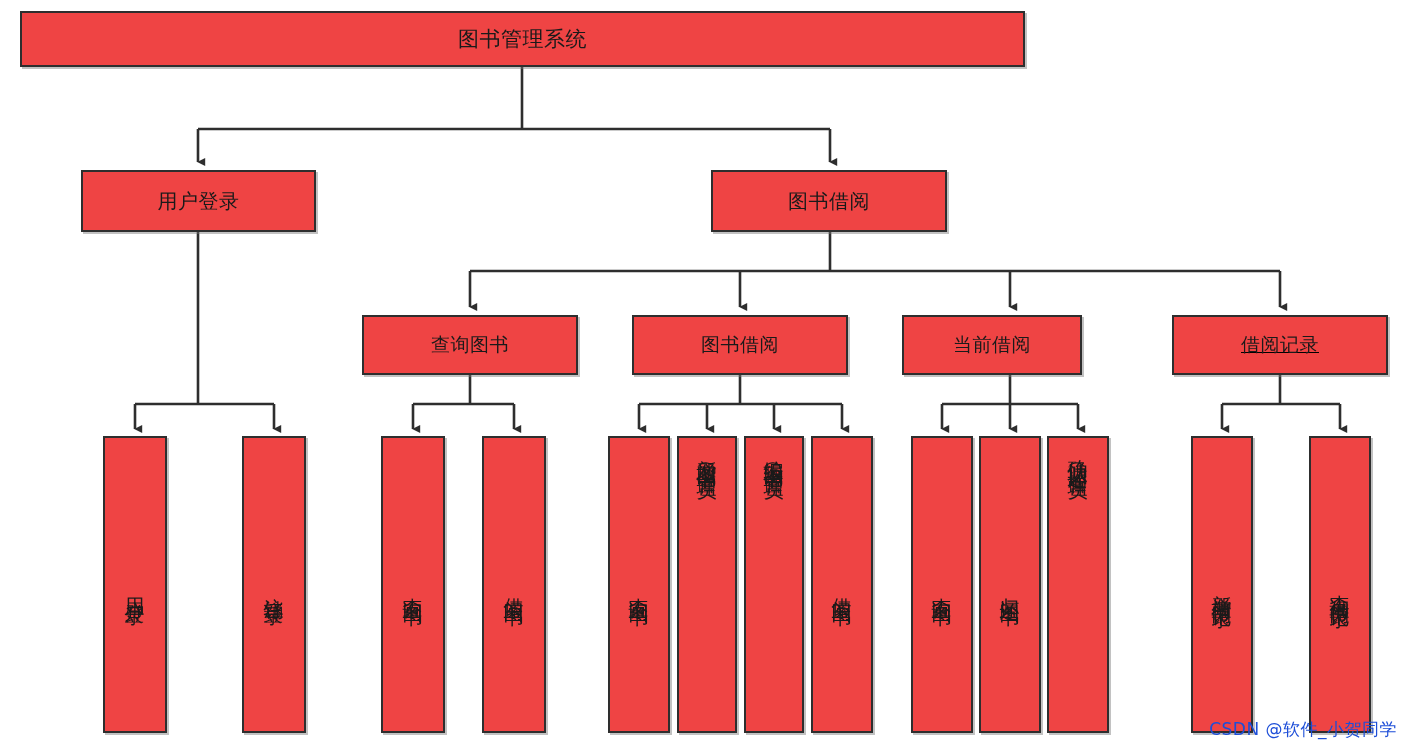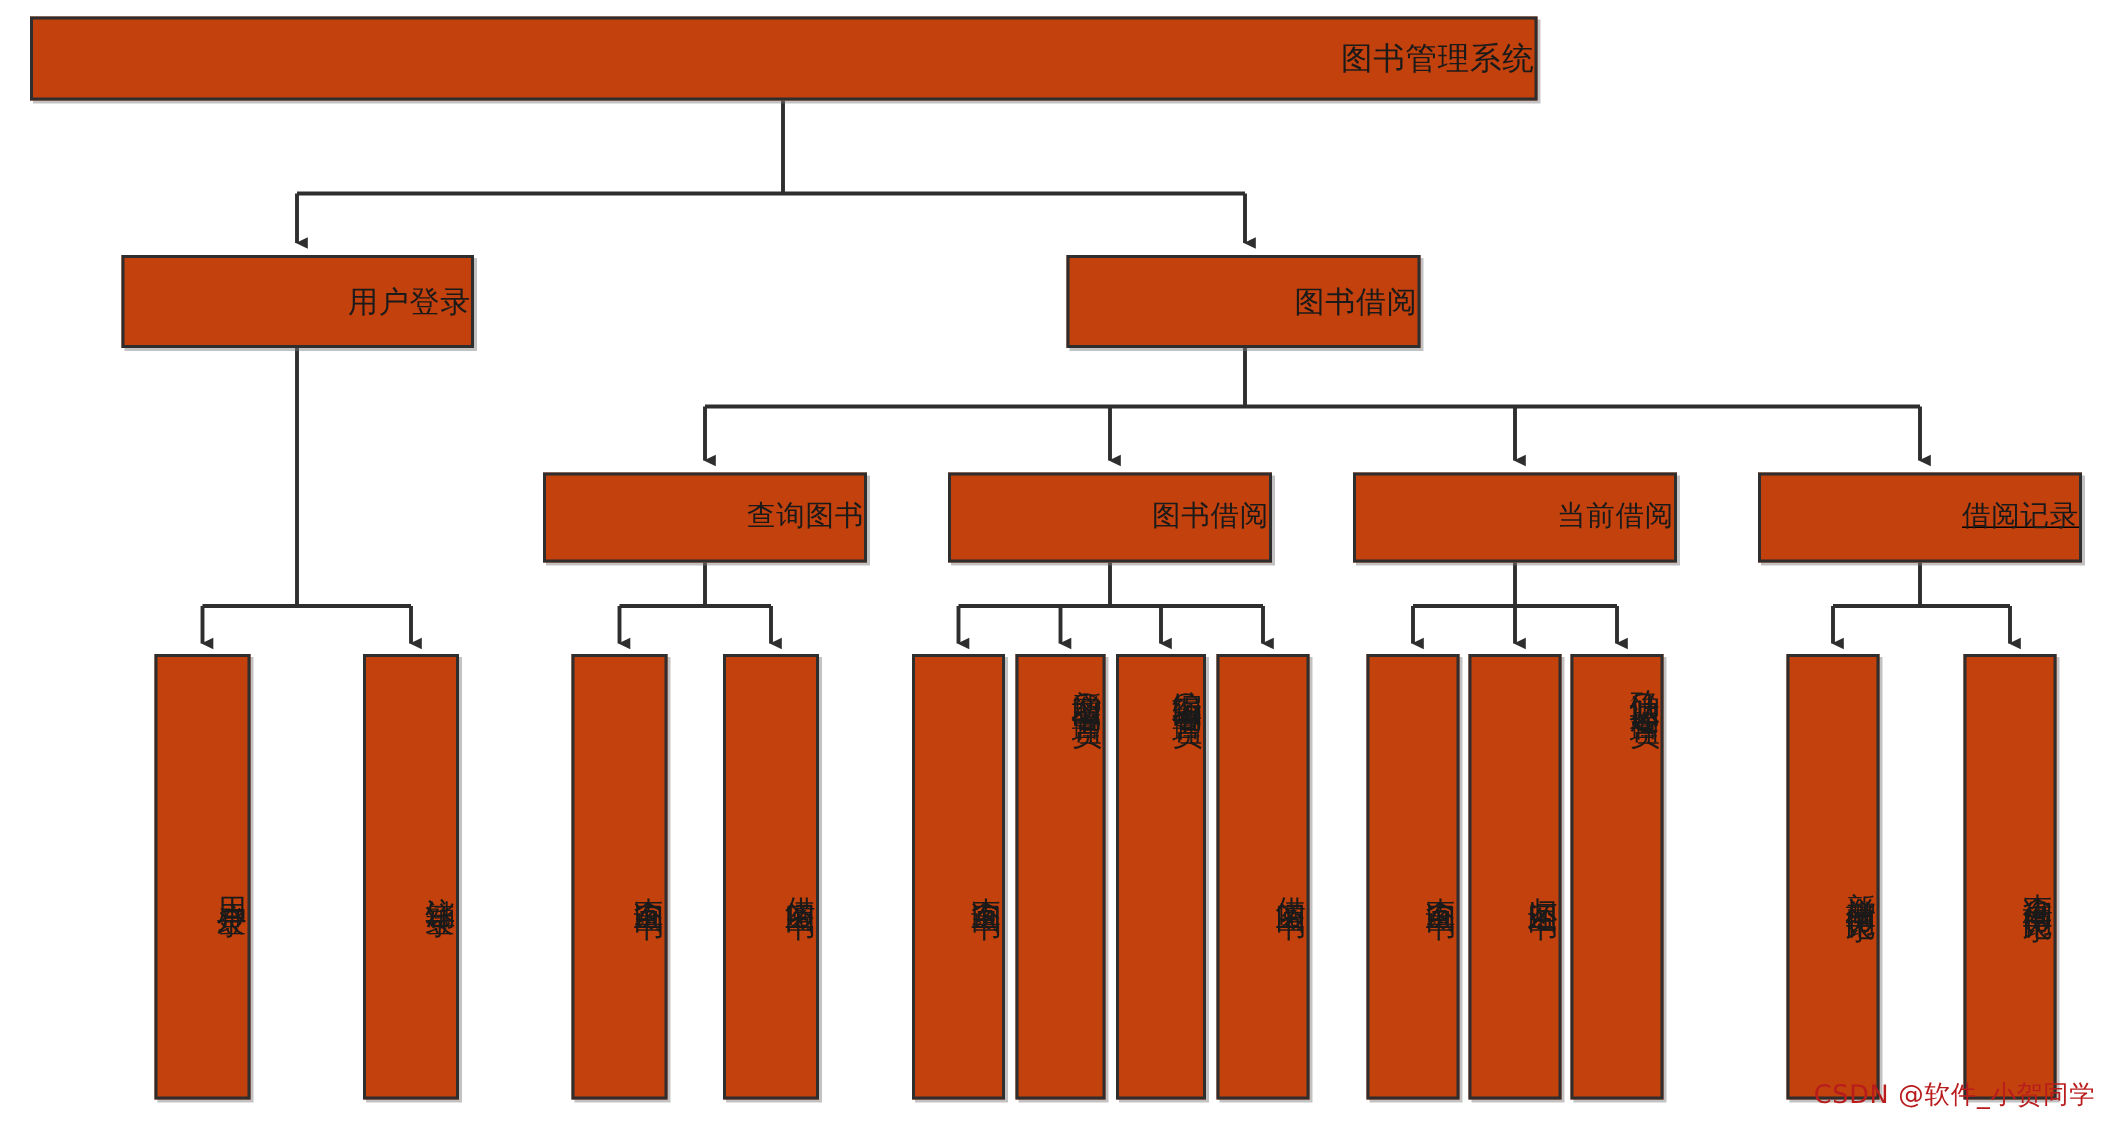--- a/index.html
+++ b/index.html
@@ -8,25 +8,25 @@
     background:#ffffff;
     font-family:"DejaVu Sans","Liberation Sans",sans-serif;
     overflow:hidden;
   }
   #stage{position:relative;width:1405px;height:747px;}
   svg.wires{position:absolute;left:0;top:0;width:1405px;height:747px;pointer-events:none;}
 
   .node{
     position:absolute;
     box-sizing:border-box;
-    background:#c2410c;
+    background:#ef4444;
     border:2.5px solid #2e2e2e;
     display:flex;
     align-items:center;
-    justify-content:flex-end;
+    justify-content:center;
     box-shadow:2px 2px 0 rgba(120,120,120,.45);
     z-index:2;
   }
   .node .lbl{
     color:#1a1a1a;
     letter-spacing:.5px;
     text-align:center;
     white-space:nowrap;
     line-height:1.25;
   }
@@ -47,21 +47,21 @@
     line-height:1;
     white-space:normal;
   }
   .node.leaf.tall .lbl{padding-top:0;}
   .node.leaf.mid .lbl{margin-top:auto;margin-bottom:auto;}
 
   .watermark{
     position:absolute;
     right:8px;bottom:6px;
     font-size:17px;
-    color:#b91c1c;
+    color:#1d4ed8;
     letter-spacing:.5px;
     z-index:3;
     white-space:nowrap;
   }
 </style>
 </head>
 <body>
 
 <div id="stage">
 
@@ -125,21 +125,21 @@
   <div class="node lvl2" style="left:711px;top:170px;width:236px;height:62px;">
     <span class="lbl">图书借阅</span>
   </div>
 
   <div class="node lvl3" style="left:362px;top:315px;width:216px;height:60px;">
     <span class="lbl">查询图书</span>
   </div>
   <div class="node lvl3" style="left:632px;top:315px;width:216px;height:60px;">
     <span class="lbl">图书借阅</span>
   </div>
-  <div class="node lvl3" style="left:902px;top:315px;width:216px;height:60px;">
+  <div class="node lvl3" style="left:902px;top:315px;width:180px;height:60px;">
     <span class="lbl">当前借阅</span>
   </div>
   <div class="node lvl3" style="left:1172px;top:315px;width:216px;height:60px;text-decoration:underline;">
     <span class="lbl">借阅记录</span>
   </div>
 
   <div class="node leaf mid" style="left:103px;top:436px;width:64px;height:297px;">
     <span class="lbl">用户登录</span>
   </div>
   <div class="node leaf mid" style="left:242px;top:436px;width:64px;height:297px;">

